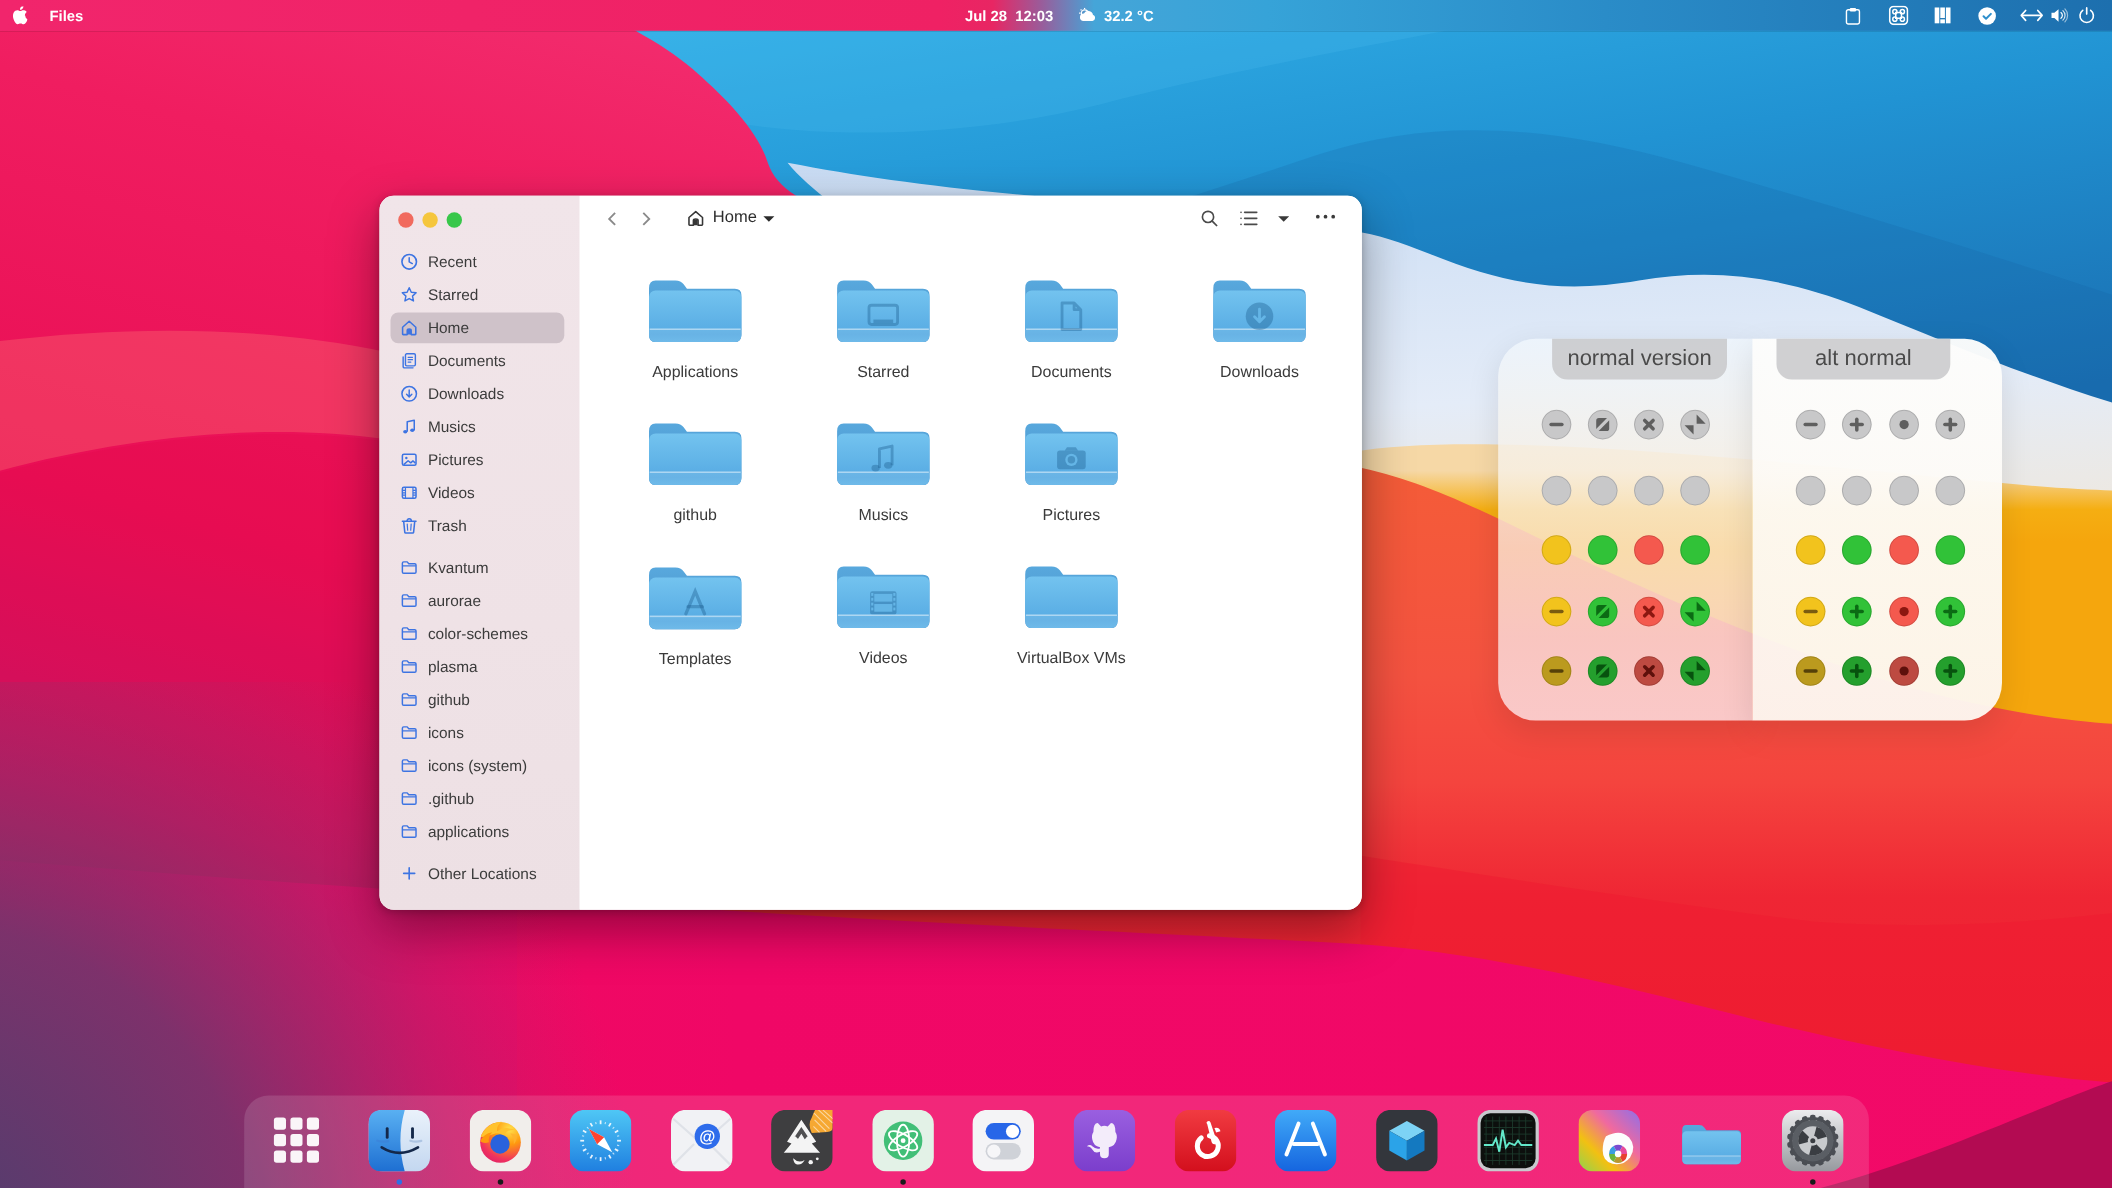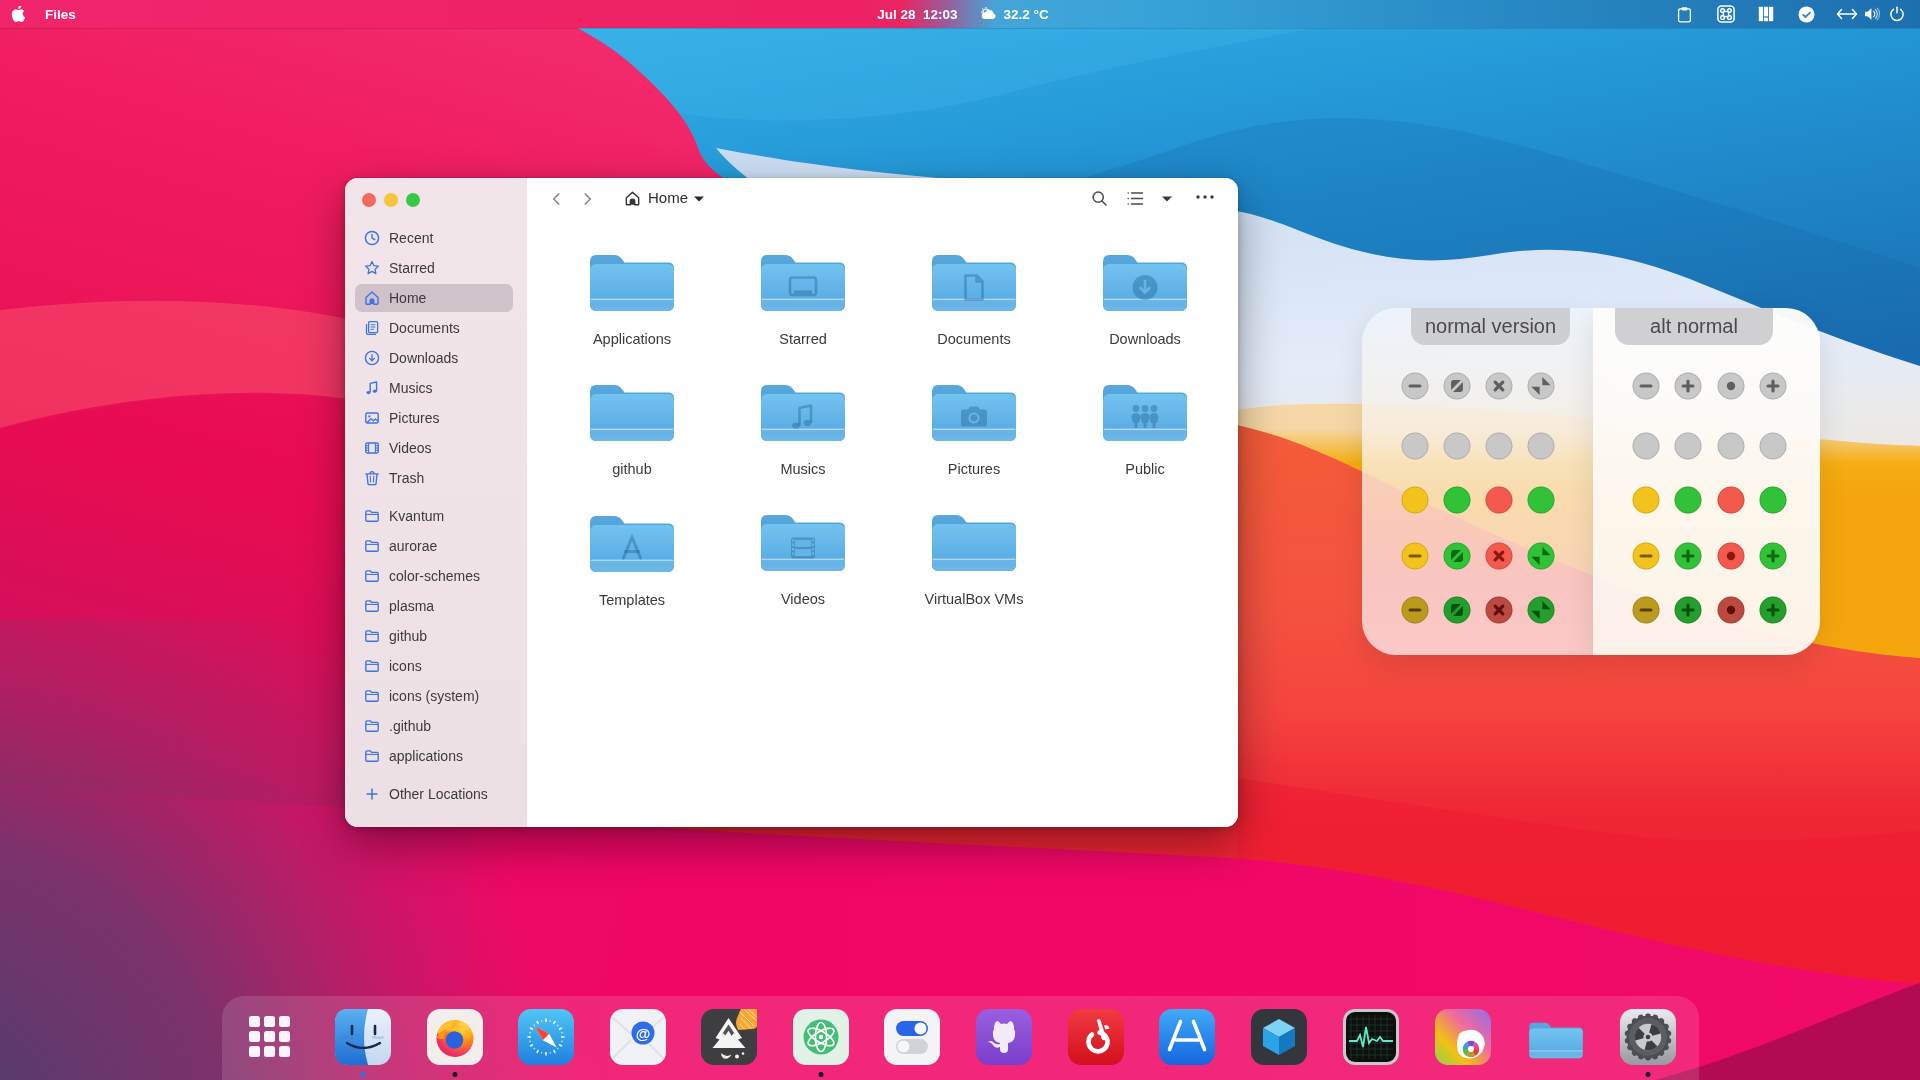--- a/index.html
+++ b/index.html
@@ -482,37 +482,20 @@
               <rect x="2.6" y="49.6" width="82.8" height="1.4" fill="rgba(255,255,255,0.5)"></rect>
               <path d="M2 51 H86 L86 55 Q86 62 80 62 L8 62 Q2 62 2 55 Z" fill="rgba(255,255,255,0.10)"></path>
               <rect x="31" y="30.5" width="26" height="17" rx="2.6" fill="rgba(34,100,150,0.42)"></rect>
               <path d="M38 30.5 L40 27.5 H48 L50 30.5 Z" fill="rgba(34,100,150,0.42)"></path>
               <circle cx="44" cy="39.0" r="5.6" fill="#64b5e6"></circle>
               <circle cx="44" cy="39.0" r="3.4" fill="rgba(34,100,150,0.42)"></circle>
             </svg>
           </div>
           <div class="lab">Pictures</div>
         </div>
-    <div class="grid-item" style="left:543px; top:201px;">
-          <div style="display:flex;justify-content:center;">
-            <svg width="88" height="64" viewBox="0 0 88 64">
-              <path d="M2 13 Q2 6 8 6 L26 6 Q31 6 33.5 9.5 L36.5 13.5 L80 13.5 Q86 13.5 86 19 L86 55 Q86 62 80 62 L8 62 Q2 62 2 55 Z" fill="url(#gfb)"></path>
-              <rect x="2" y="15" width="84" height="47" rx="6" fill="url(#gff)"></rect>
-              <rect x="2.6" y="49.6" width="82.8" height="1.4" fill="rgba(255,255,255,0.5)"></rect>
-              <path d="M2 51 H86 L86 55 Q86 62 80 62 L8 62 Q2 62 2 55 Z" fill="rgba(255,255,255,0.10)"></path>
-              <circle cx="35" cy="29.5" r="3.4" fill="rgba(34,100,150,0.42)"></circle>
-              <path d="M35 34 Q39.5 34 39.5 38.5 L38.2 43 Q37.4 45 36.4 43.5 L36.4 49 H33.6 L33.6 43.5 Q32.6 45 31.8 43 L30.5 38.5 Q30.5 34 35 34 Z" fill="rgba(34,100,150,0.42)"></path>
-              <circle cx="44" cy="29.5" r="3.4" fill="rgba(34,100,150,0.42)"></circle>
-              <path d="M44 34 Q48.5 34 48.5 38.5 L47.2 43 Q46.4 45 45.4 43.5 L45.4 49 H42.6 L42.6 43.5 Q41.6 45 40.8 43 L39.5 38.5 Q39.5 34 44 34 Z" fill="rgba(34,100,150,0.42)"></path>
-              <circle cx="53" cy="29.5" r="3.4" fill="rgba(34,100,150,0.42)"></circle>
-              <path d="M53 34 Q57.5 34 57.5 38.5 L56.2 43 Q55.4 45 54.4 43.5 L54.4 49 H51.6 L51.6 43.5 Q50.6 45 49.8 43 L48.5 38.5 Q48.5 34 53 34 Z" fill="rgba(34,100,150,0.42)"></path>
-            </svg>
-          </div>
-          <div class="lab">Public</div>
-        </div>
     <div class="grid-item" style="left:30px; top:332px;">
           <div style="display:flex;justify-content:center;">
             <svg width="88" height="64" viewBox="0 0 88 64">
               <path d="M2 13 Q2 6 8 6 L26 6 Q31 6 33.5 9.5 L36.5 13.5 L80 13.5 Q86 13.5 86 19 L86 55 Q86 62 80 62 L8 62 Q2 62 2 55 Z" fill="url(#gfb)"></path>
               <rect x="2" y="15" width="84" height="47" rx="6" fill="url(#gff)"></rect>
               <rect x="2.6" y="49.6" width="82.8" height="1.4" fill="rgba(255,255,255,0.5)"></rect>
               <path d="M2 51 H86 L86 55 Q86 62 80 62 L8 62 Q2 62 2 55 Z" fill="rgba(255,255,255,0.10)"></path>
               <g stroke="rgba(34,100,150,0.42)" stroke-width="3" stroke-linecap="round" fill="none">
                 <path d="M35.5 48 L44 27.5 L52.5 48"></path>
                 <path d="M37.5 41.5 H50.5"></path>

